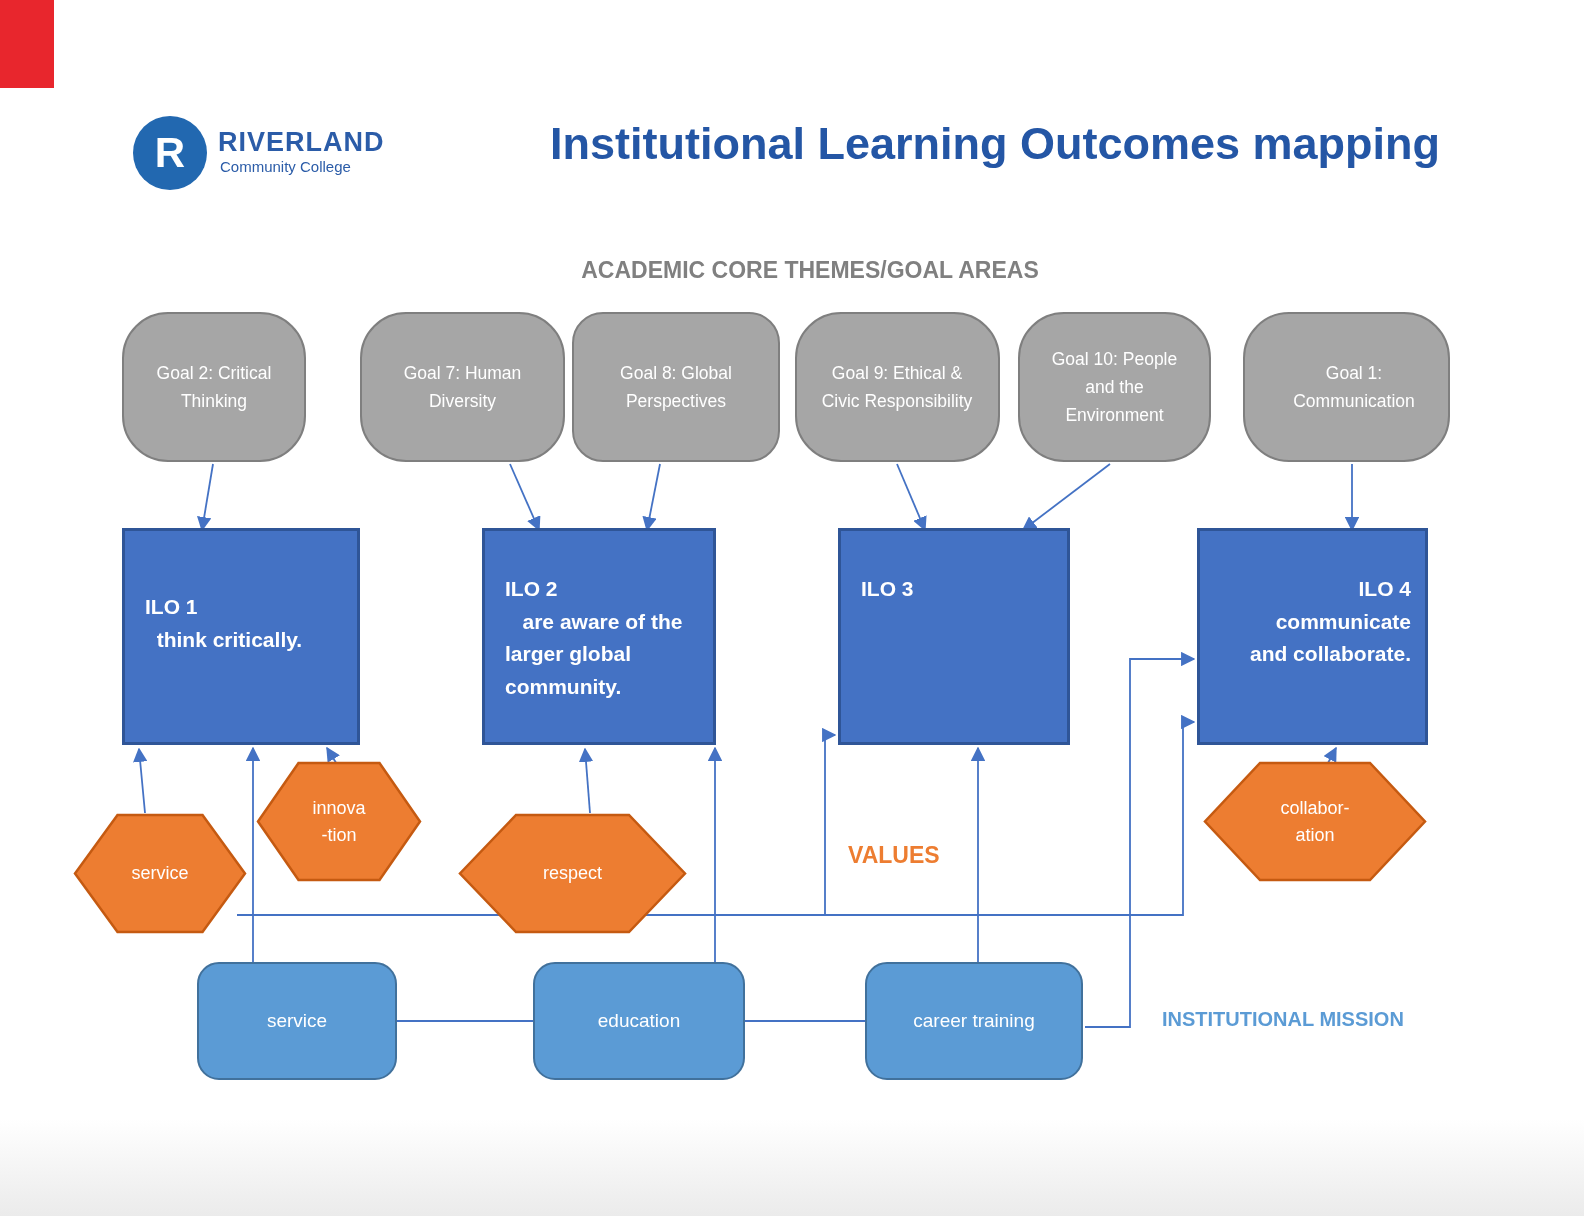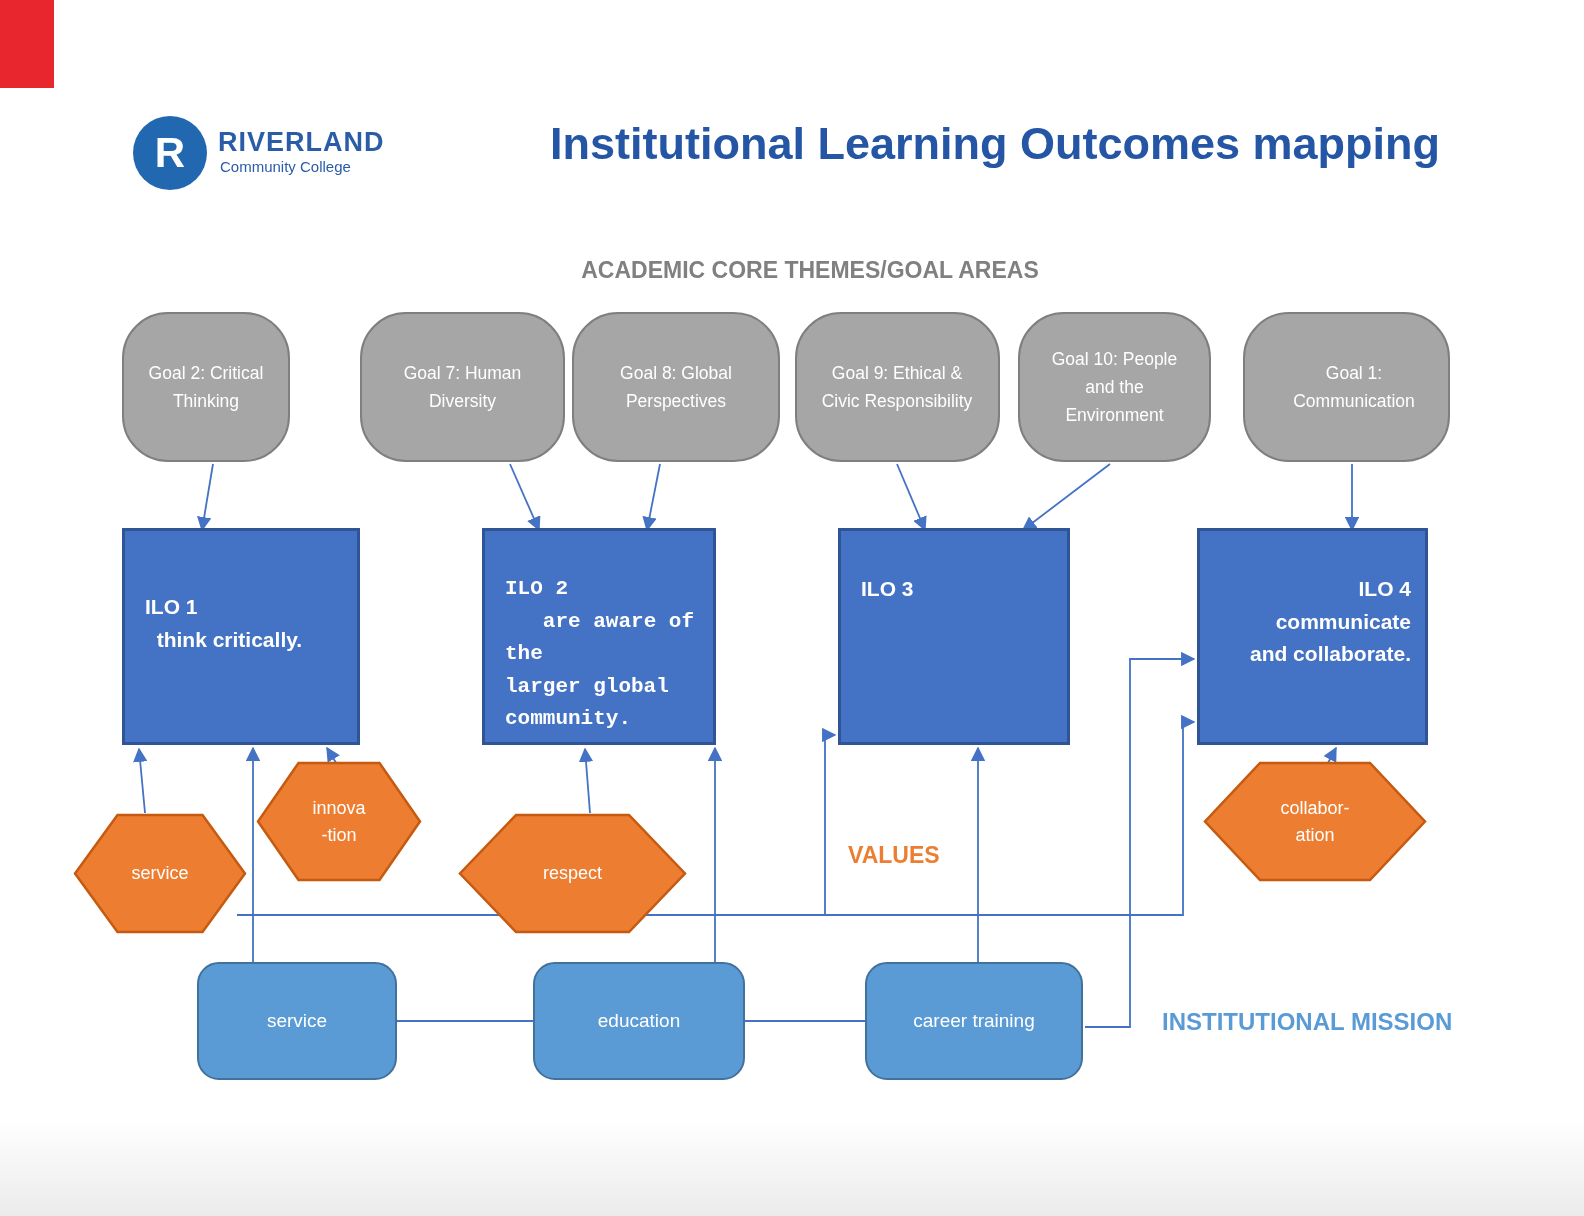--- a/index.html
+++ b/index.html
@@ -17,38 +17,38 @@
   .logo-r{color:#ffffff;font-size:42px;font-weight:bold;line-height:1;}
   .logo-name{left:218px;top:127px;font-size:27px;font-weight:bold;color:#2b5ca8;letter-spacing:1px;}
   .logo-sub{left:220px;top:158px;font-size:15px;color:#2b5ca8;}
   
   .page-title{left:470px;top:118px;width:1050px;text-align:center;
     font-size:45px;font-weight:600;color:#2456a5;}
   
   .h-goal-areas{left:480px;top:257px;width:660px;text-align:center;
     font-size:23px;font-weight:bold;color:#808080;letter-spacing:0px;}
   .h-values{left:848px;top:842px;font-size:23px;font-weight:bold;color:#ed7d31;}
-  .h-mission{left:1162px;top:1008px;font-size:24px;font-weight:bold;color:#5b9bd5;letter-spacing:0px;text-align:right;}
+  .h-mission{left:1162px;top:1008px;font-size:20px;font-weight:bold;color:#5b9bd5;letter-spacing:0px;text-align:right;}
   
   .goal{top:312px;height:150px;background:#a6a6a6;border:2px solid #7f7f7f;
     border-radius:46px;display:flex;align-items:center;justify-content:center;
     text-align:center;color:#ffffff;font-size:17.5px;line-height:1.6;
     box-sizing:border-box;padding:0 16px;z-index:2;}
-  .goal1{left:122px;width:168px;}
+  .goal1{left:122px;width:184px;}
   .goal2{left:360px;width:205px;}
-  .goal3{left:572px;width:208px;}
+  .goal3{left:572px;width:208px;border-radius:31px;}
   .goal4{left:795px;width:205px;padding-left:15px;}
   .goal5{left:1018px;width:193px;}
   .goal6{left:1243px;width:207px;padding-left:31px;}
   
   .ilo{top:528px;height:217px;background:#4472c4;border:3px solid #2f5597;
     box-sizing:border-box;color:#ffffff;font-weight:bold;z-index:2;
     padding:42px 14px 0 20px;font-size:21px;line-height:1.55;}
   .ilo-1{left:122px;width:238px;padding-top:60px;}
-  .ilo-2{left:482px;width:234px;font-family:Liberation Mono, monospace;}
+  .ilo-2{left:482px;width:234px;}
   .ilo-3{left:838px;width:232px;}
   .ilo-4{left:1197px;width:231px;text-align:right;}
   .ilo .body{font-weight:bold;white-space:pre-wrap;}
   
   .hexlabel{display:flex;align-items:center;justify-content:center;text-align:center;
     color:#ffffff;font-size:18px;line-height:1.5;white-space:pre-line;z-index:3;}
   .hex-service{left:75px;top:815px;width:170px;height:117px;}
   .hex-innovation{left:258px;top:763px;width:162px;height:117px;}
   .hex-respect{left:460px;top:815px;width:225px;height:117px;}
   .hex-collaboration{left:1205px;top:763px;width:220px;height:117px;}

